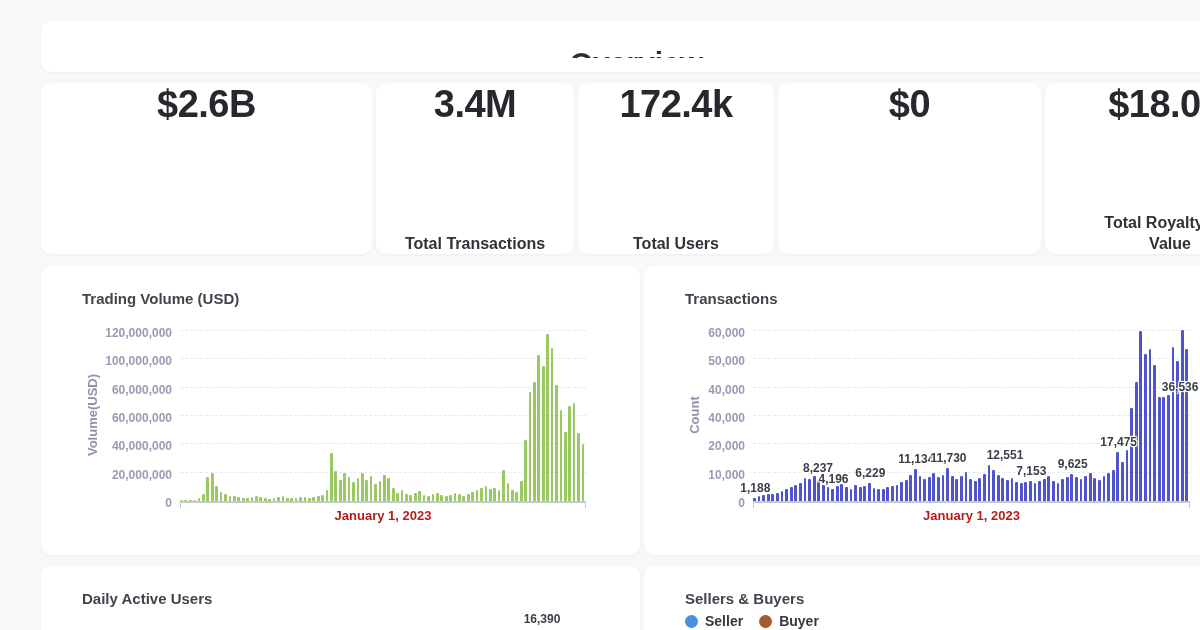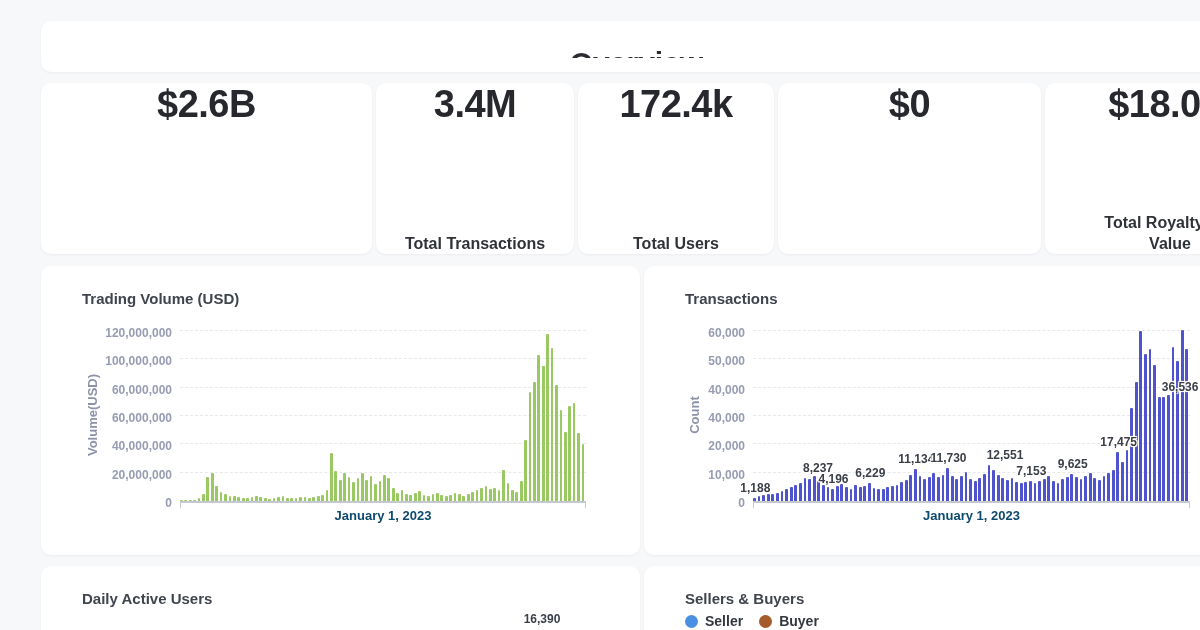--- a/index.html
+++ b/index.html
@@ -42,21 +42,21 @@
   .gridline { position:absolute; left:0; right:0; height:0;
     border-top:1px dashed #e6e8ed; }
   .bar { position:absolute; bottom:0; border-radius:1px 1px 0 0; }
   .yticks { position:absolute; left:0; top:67px; height:170px; }
   .ytick { position:absolute; right:0; height:14px; line-height:14px;
     font-size:12px; font-weight:700; color:#979cb2; text-align:right; white-space:nowrap; }
   .ylabel { position:absolute; width:170px; height:16px; top:141px;
     transform:rotate(-90deg); text-align:center;
     font-size:13px; font-weight:700; color:#8d92aa; white-space:nowrap; }
   .xlabel { position:absolute; top:242px; text-align:center;
-    font-size:13px; font-weight:700; color:#0c4a6e; }
+    font-size:13px; font-weight:700; color:#b91c1c; }
   .bar-value-label { position:absolute; transform:translateX(-50%);
     font-size:12px; font-weight:700; color:#3a3e46; white-space:nowrap;
     text-shadow:-1px -1px 0 #fff, 1px -1px 0 #fff, -1px 1px 0 #fff, 1px 1px 0 #fff, 0 0 3px #fff; }
 
   
   .bottom-card { top:566px; width:599px; height:300px; }
   .dau-label { position:absolute; left:501px; top:46px; transform:translateX(-50%);
     font-size:12px; font-weight:700; color:#3a3e46; }
   .legend { position:absolute; left:41px; top:47px; display:flex; gap:16px; align-items:center; }
   .legend-item { display:flex; align-items:center; gap:7px; }

